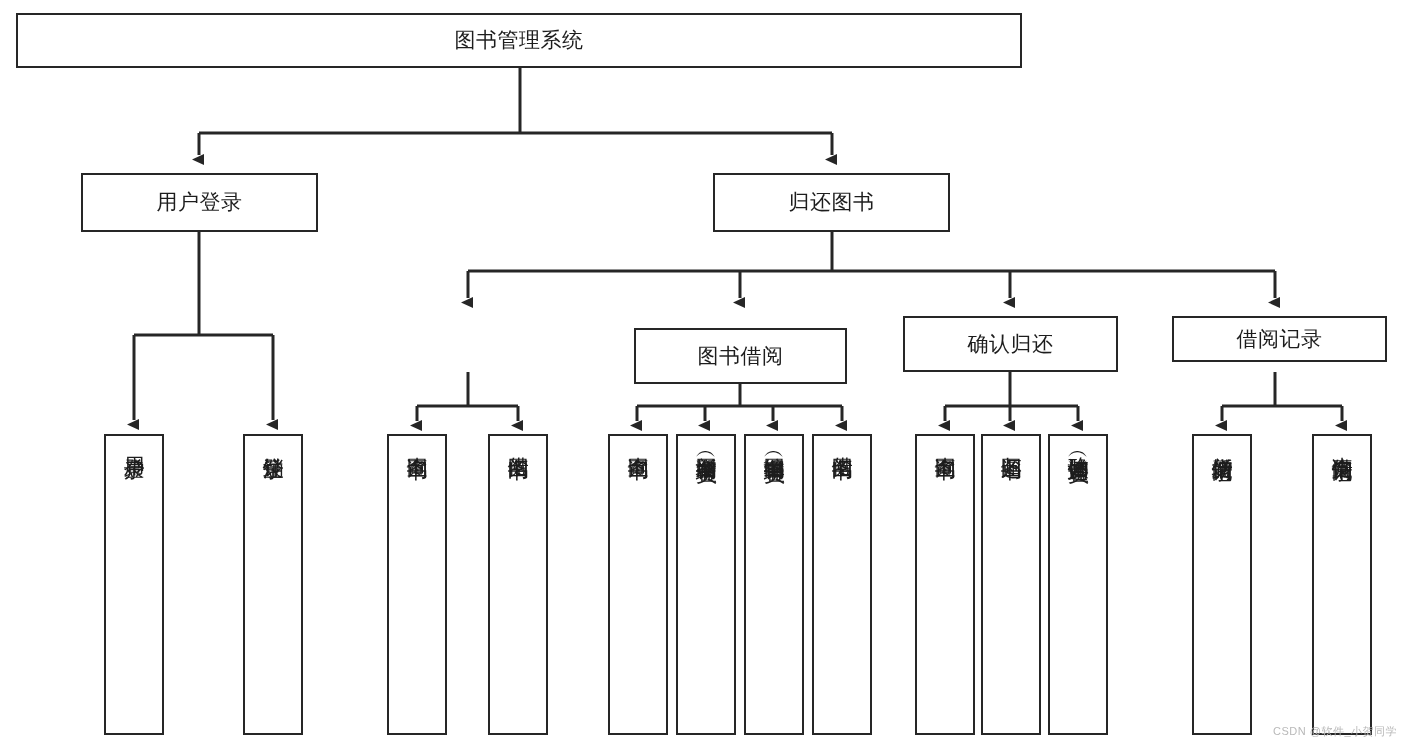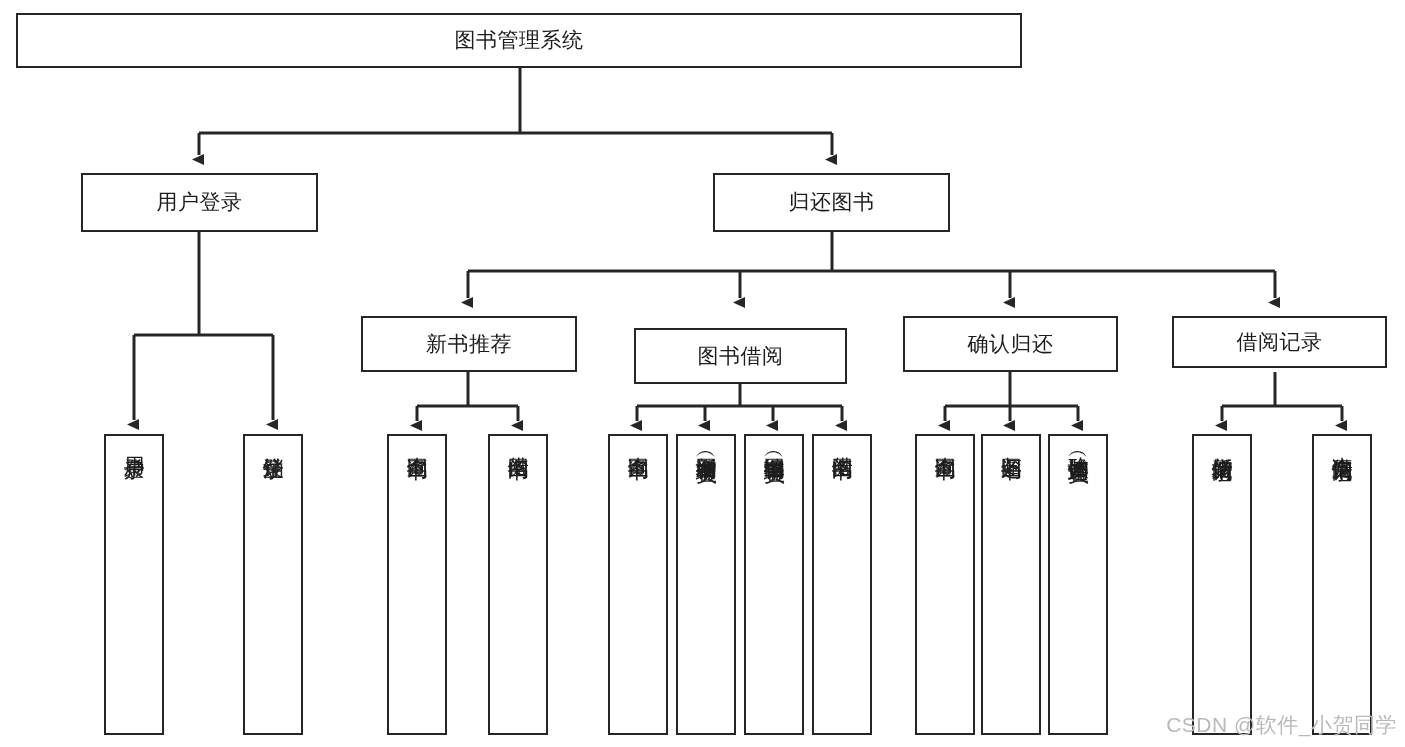--- a/index.html
+++ b/index.html
@@ -61,21 +61,21 @@
     height: auto;
     max-height: 290px;
   }
   .node.leaf.tall .node-label {
     max-height: 292px;
   }
   #watermark {
     position: absolute;
     right: 8px;
     bottom: 8px;
-    font-size: 21px;
+    font-size: 11px;
     color: #b9b9b9;
     letter-spacing: 0.5px;
     white-space: nowrap;
     user-select: none;
   }
 </style>
 </head>
 <body>
 
 <div id="canvas">
@@ -134,30 +134,27 @@
     <span class="node-label">图书管理系统</span>
   </div>
 
   <div class="node" style="left:81px; top:173px; width:237px; height:59px;">
     <span class="node-label">用户登录</span>
   </div>
   <div class="node" style="left:713px; top:173px; width:237px; height:59px;">
     <span class="node-label">归还图书</span>
   </div>
 
-  <div class="node" style="left:361px; top:316px; width:216px; height:56px;">
-    <span class="node-label">新书推荐</span>
-  </div>
   <div class="node" style="left:634px; top:316px; width:213px; height:56px;margin-top:12px;">
     <span class="node-label">图书借阅</span>
   </div>
   <div class="node" style="left:903px; top:316px; width:215px; height:56px;">
     <span class="node-label">确认归还</span>
   </div>
-  <div class="node" style="left:1172px; top:316px; width:215px; height:52px;">
+  <div class="node" style="left:1172px; top:316px; width:215px; height:46px;">
     <span class="node-label">借阅记录</span>
   </div>
 
   <div class="node leaf" style="left:104px; top:434px; width:60px; height:301px;">
     <span class="node-label">用户登录</span>
   </div>
   <div class="node leaf" style="left:243px; top:434px; width:60px; height:301px;">
     <span class="node-label">注销登录</span>
   </div>
 

